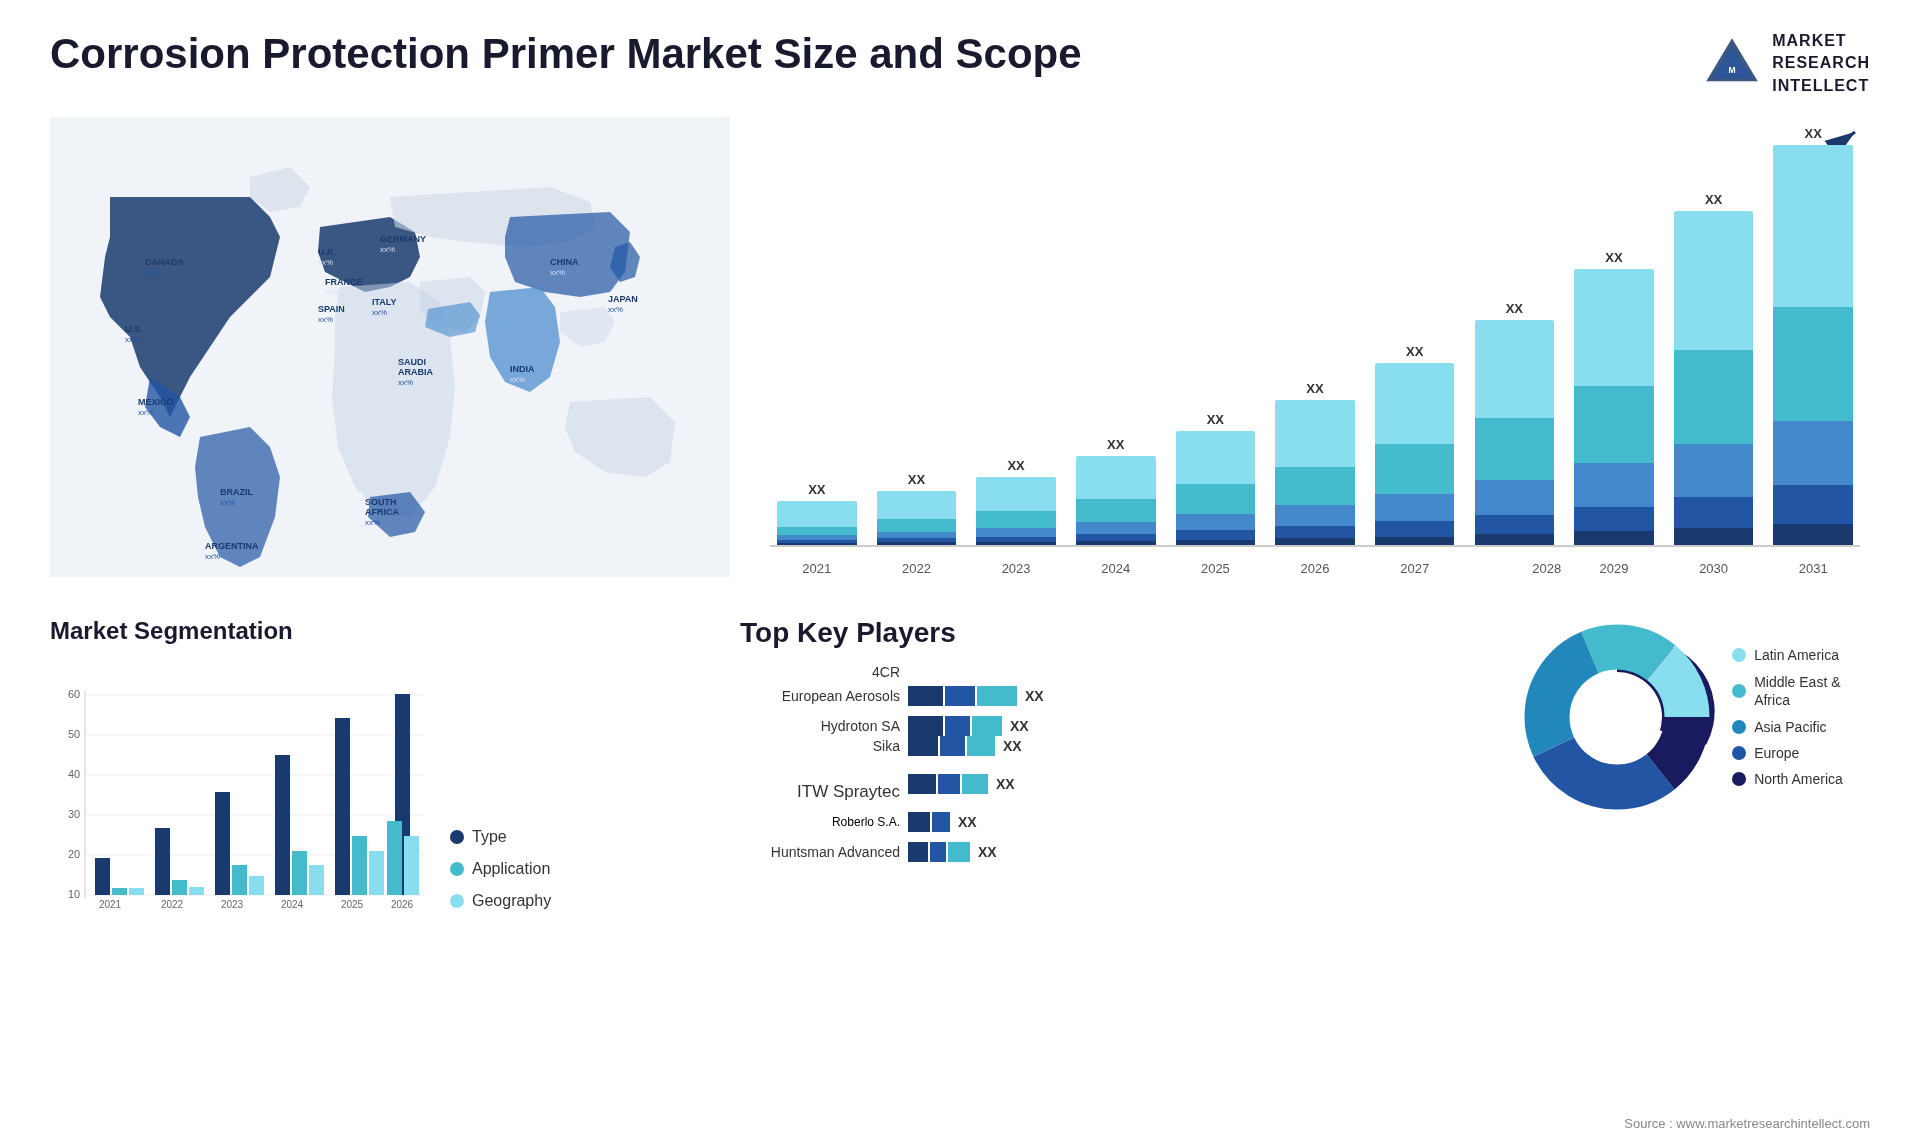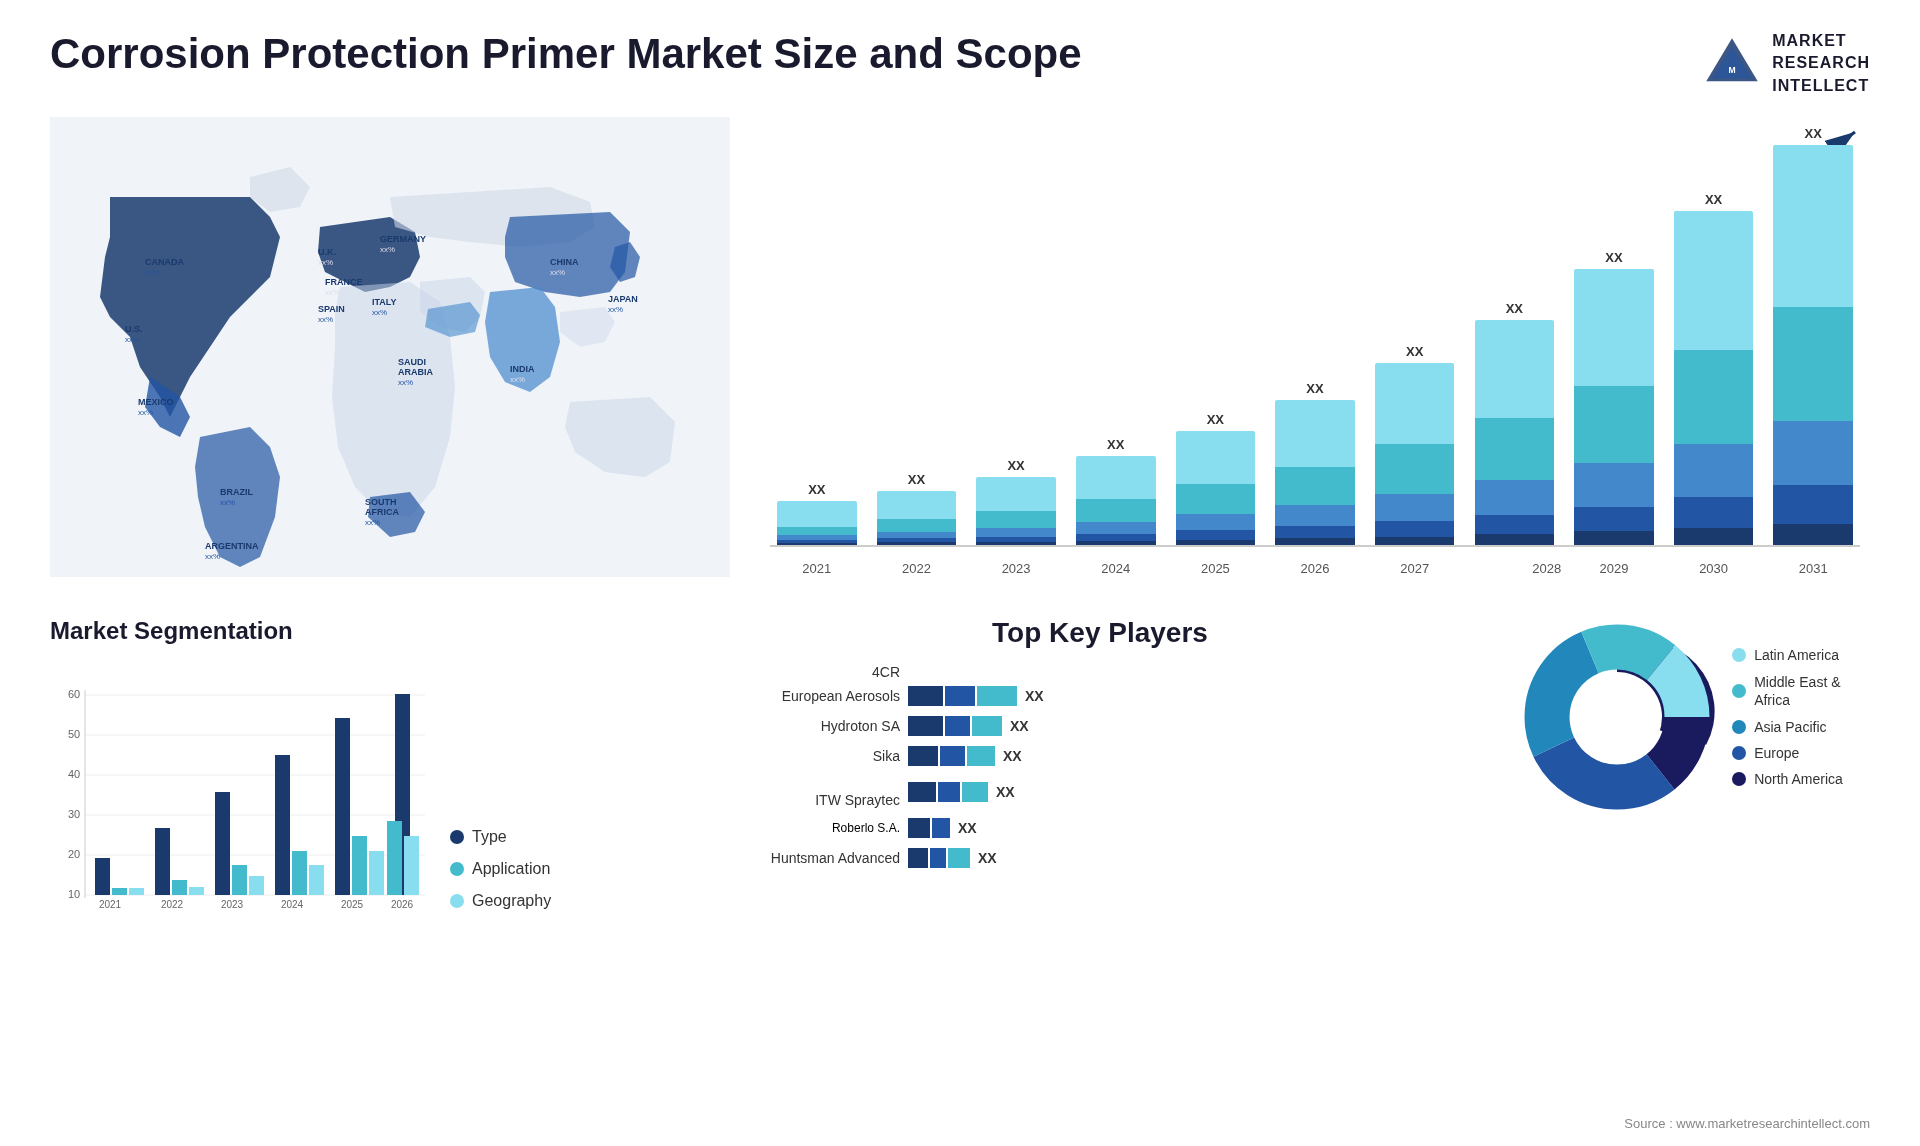--- a/index.html
+++ b/index.html
@@ -54,21 +54,20 @@
       grid-row: 1;
       position: relative;
     }
 
     
     .section-title {
       font-size: 28px;
       font-weight: 700;
       color: #1a1a2e;
       margin-bottom: 15px;
-      text-align: center;
     }
     .legend-item {
       display: flex;
       align-items: center;
       gap: 8px;
       font-size: 16px;
       color: #333;
     }
     .legend-dot {
       width: 14px;
@@ -440,40 +439,40 @@
           </div>
           <div style="display: flex; align-items: center; margin-bottom: 10px; gap: 8px;">
             <div style="width: 160px; font-size: 14px; color: rgb(51, 51, 51); text-align: right; flex-shrink: 0;">European Aerosols</div>
             <div style="display: flex; height: 20px; gap: 2px;">
               <div style="width: 35px; height: 100%; background: rgb(26, 58, 110);"></div>
               <div style="width: 30px; height: 100%; background: rgb(34, 85, 164);"></div>
               <div style="width: 40px; height: 100%; background: rgb(68, 187, 204);"></div>
             </div>
             <span style="font-size: 14px; font-weight: 700; color: rgb(51, 51, 51);">XX</span>
           </div>
-          <div style="display: flex; align-items: center; margin-bottom: 10px; gap: 8px;">
+          <div style="display: flex; align-items: center; gap: 8px;">
             <div style="width: 160px; font-size: 14px; color: rgb(51, 51, 51); text-align: right; flex-shrink: 0;">Hydroton SA</div>
             <div style="display: flex; height: 20px; gap: 2px;">
               <div style="width: 35px; height: 100%; background: rgb(26, 58, 110);"></div>
               <div style="width: 25px; height: 100%; background: rgb(34, 85, 164);"></div>
               <div style="width: 30px; height: 100%; background: rgb(68, 187, 204);"></div>
             </div>
             <span style="font-size: 14px; font-weight: 700; color: rgb(51, 51, 51);">XX</span>
           </div>
           <div style="display: flex; align-items: center; margin-bottom: 10px; gap: 8px;">
             <div style="width: 160px; font-size: 14px; color: rgb(51, 51, 51); text-align: right; flex-shrink: 0;">Sika</div>
             <div style="display: flex; height: 20px; gap: 2px;">
               <div style="width: 30px; height: 100%; background: rgb(26, 58, 110);"></div>
               <div style="width: 25px; height: 100%; background: rgb(34, 85, 164);"></div>
               <div style="width: 28px; height: 100%; background: rgb(68, 187, 204);"></div>
             </div>
             <span style="font-size: 14px; font-weight: 700; color: rgb(51, 51, 51);">XX</span>
           </div>
           <div style="display: flex; align-items: center; margin-bottom: 10px; gap: 8px;">
-            <div style="width: 160px; font-size: 14px; color: rgb(51, 51, 51); text-align: right; flex-shrink: 0; margin-top: 16px;">ITW Spraytec</div>
+            <div style="width: 160px; font-size: 17px; color: rgb(51, 51, 51); text-align: right; flex-shrink: 0; margin-top: 16px;">ITW Spraytec</div>
             <div style="display: flex; height: 20px; gap: 2px;">
               <div style="width: 28px; height: 100%; background: rgb(26, 58, 110);"></div>
               <div style="width: 22px; height: 100%; background: rgb(34, 85, 164);"></div>
               <div style="width: 26px; height: 100%; background: rgb(68, 187, 204);"></div>
             </div>
             <span style="font-size: 14px; font-weight: 700; color: rgb(51, 51, 51);">XX</span>
           </div>
           <div style="display: flex; align-items: center; margin-bottom: 10px; gap: 8px;">
             <div style="width: 160px; font-size: 12px; color: #000000; text-align: right; flex-shrink: 0;">Roberlo S.A.</div>
             <div style="display: flex; height: 20px; gap: 2px;">

